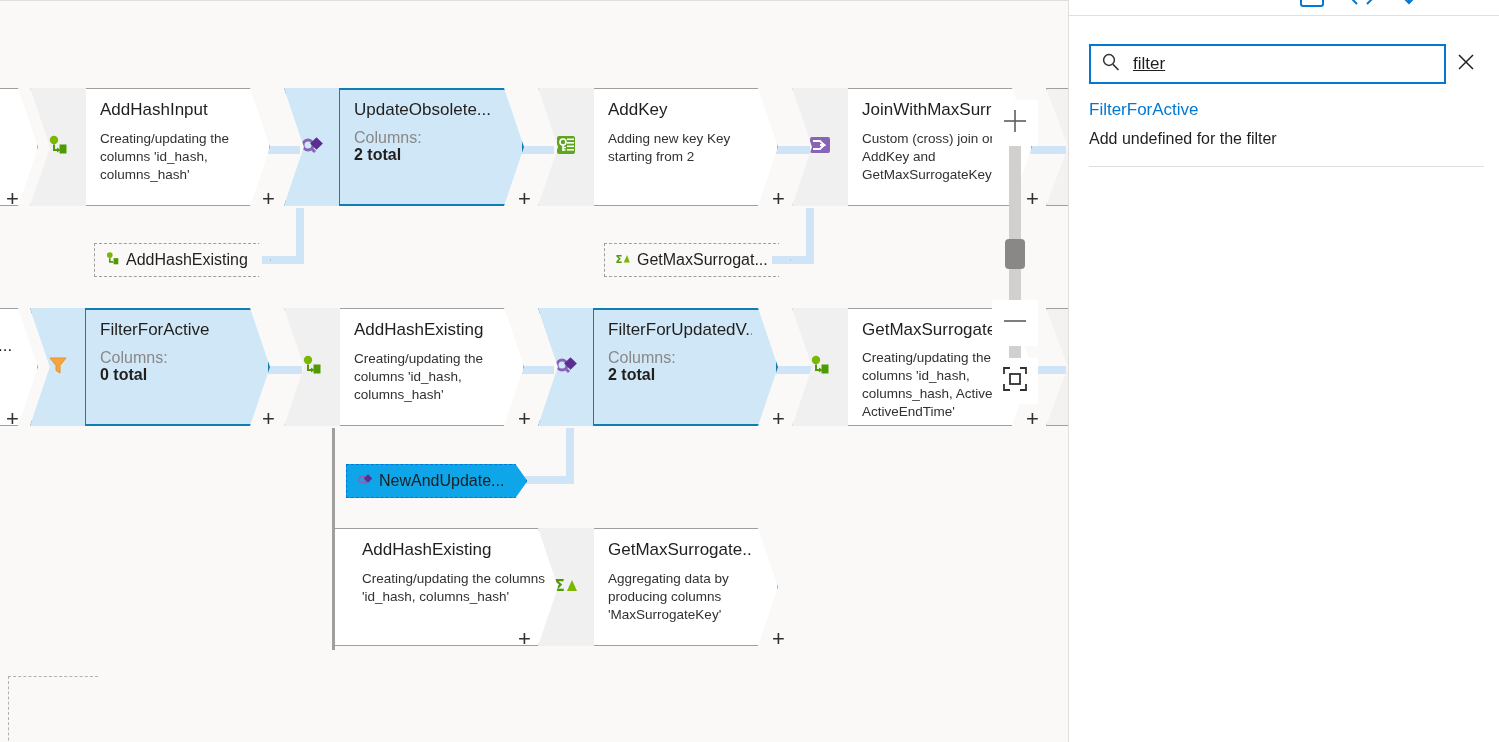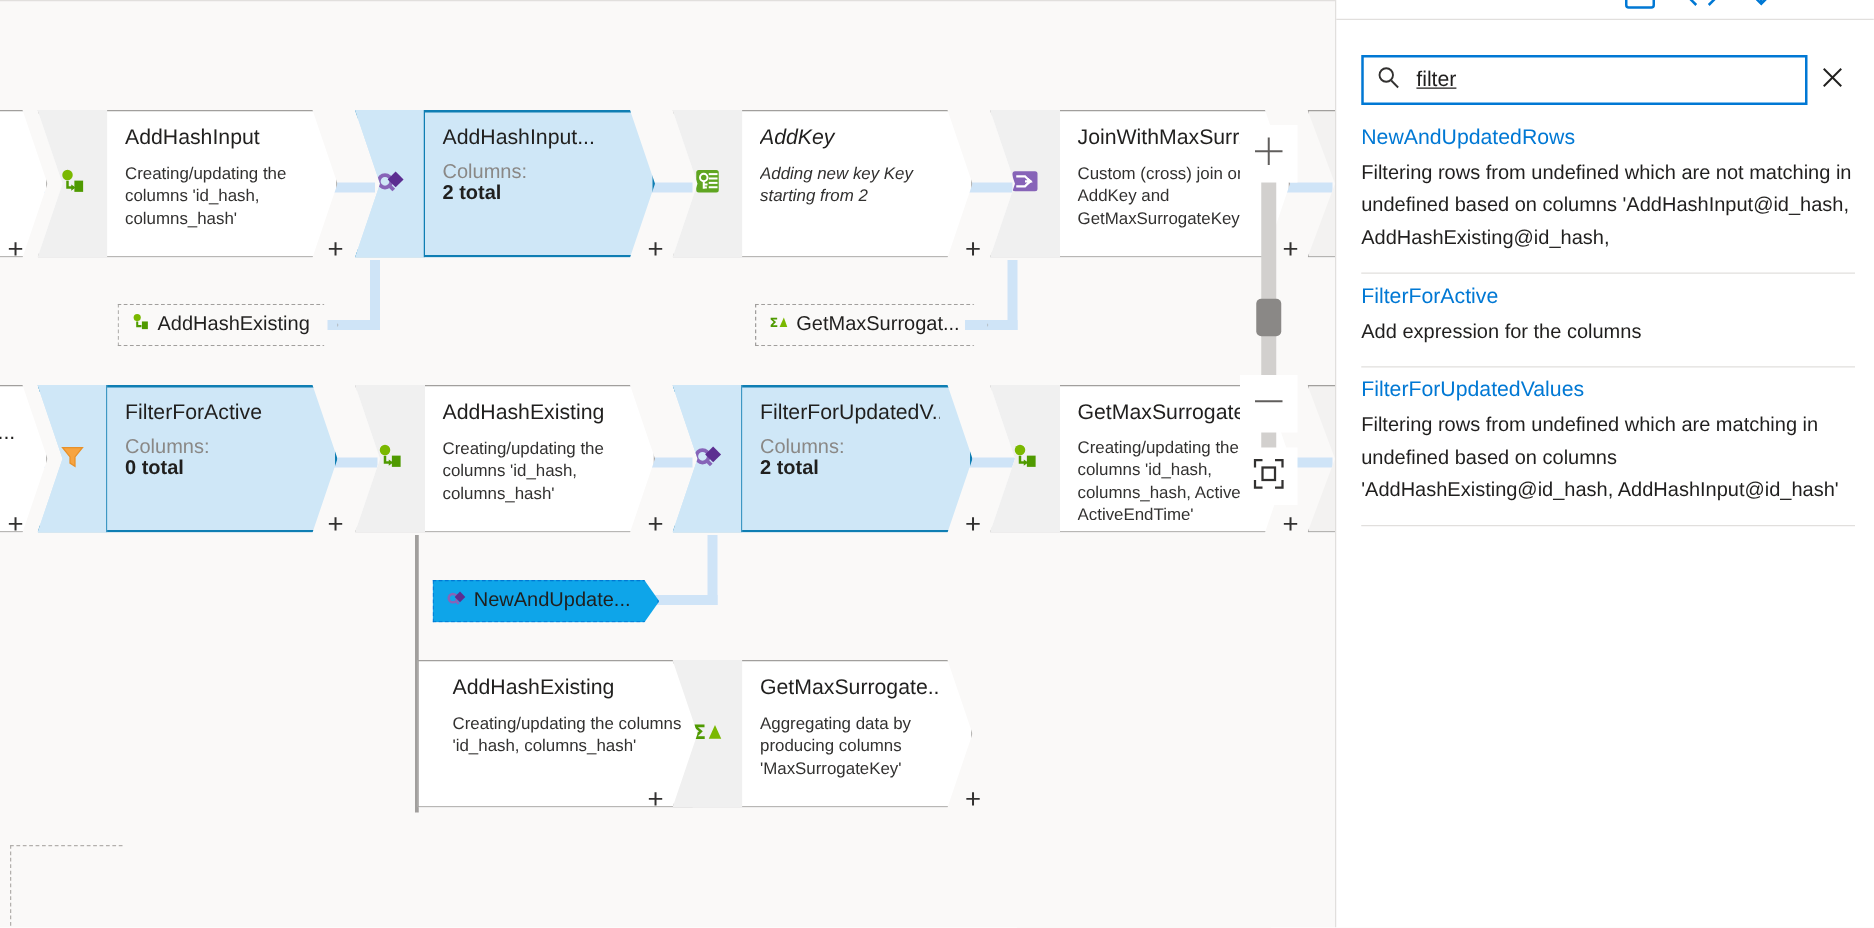--- a/index.html
+++ b/index.html
@@ -197,28 +197,28 @@
     <div class="gutter" style="border-right:1px solid #0f7eb3;">
       <span>
         <svg width="24" height="22" viewBox="0 0 24 22">
           <circle cx="8" cy="11" r="5" fill="none" stroke="#8764b8" stroke-width="3"></circle>
           <line x1="11.5" y1="14.5" x2="15" y2="18" stroke="#8764b8" stroke-width="3"></line>
           <rect x="12" y="5" width="9" height="9" fill="#5c2e91" transform="rotate(45 16.5 9.5)"></rect>
         </svg>
       </span>
     </div>
     <div class="body">
-      <div class="title">AddHashInput...</div>
+      <div class="title">UpdateObsolete...</div>
       <div class="collabel">Columns:</div>
       <div class="colval">2 total</div>
     </div>
   </div>
   <div class="node-plus" style="left:518px;top:188px;">+</div>
 
-  <div class="node outline" style="left:538px;top:88px;width:240px;font-style:italic;">
+  <div class="node outline" style="left:538px;top:88px;width:240px;">
     <div class="shape"></div>
     <div class="gutter">
       <span>
         <svg width="22" height="22" viewBox="0 0 22 22">
           <rect x="2" y="2" width="18" height="18" rx="2" fill="#5fa521"></rect>
           <circle cx="8" cy="8" r="3" fill="none" stroke="#ffffff" stroke-width="1.6"></circle>
           <path d="M8 11 L8 17 M8 13.5 L11 13.5 M8 16 L10.5 16" stroke="#ffffff" stroke-width="1.6" fill="none"></path>
           <rect x="12" y="4.5" width="7" height="1.6" fill="#ffffff"></rect>
           <rect x="12" y="8" width="7" height="1.6" fill="#ffffff"></rect>
           <rect x="12" y="11.5" width="7" height="1.6" fill="#ffffff"></rect>
@@ -441,25 +441,17 @@
         <svg width="22" height="22" viewBox="0 0 22 22">
           <line x1="4" y1="4" x2="18" y2="18" stroke="#201f1e" stroke-width="1.5"></line>
           <line x1="18" y1="4" x2="4" y2="18" stroke="#201f1e" stroke-width="1.5"></line>
         </svg>
       </span>
     </div>
   </div>
 
   <div id="results">
     <div class="result">
-      <div class="rtitle">NewAndUpdatedRows</div>
-      <div class="rdesc">Filtering rows from undefined which are not matching in undefined based on columns 'AddHashInput@id_hash, AddHashExisting@id_hash,</div>
-    </div>
-    <div class="result">
       <div class="rtitle">FilterForActive</div>
-      <div class="rdesc">Add expression for the columns</div>
-    </div>
-    <div class="result">
-      <div class="rtitle">FilterForUpdatedValues</div>
-      <div class="rdesc">Filtering rows from undefined which are matching in undefined based on columns 'AddHashExisting@id_hash, AddHashInput@id_hash'</div>
+      <div class="rdesc">Add undefined for the filter</div>
     </div>
   </div>
 </div>
 
 </body></html>

